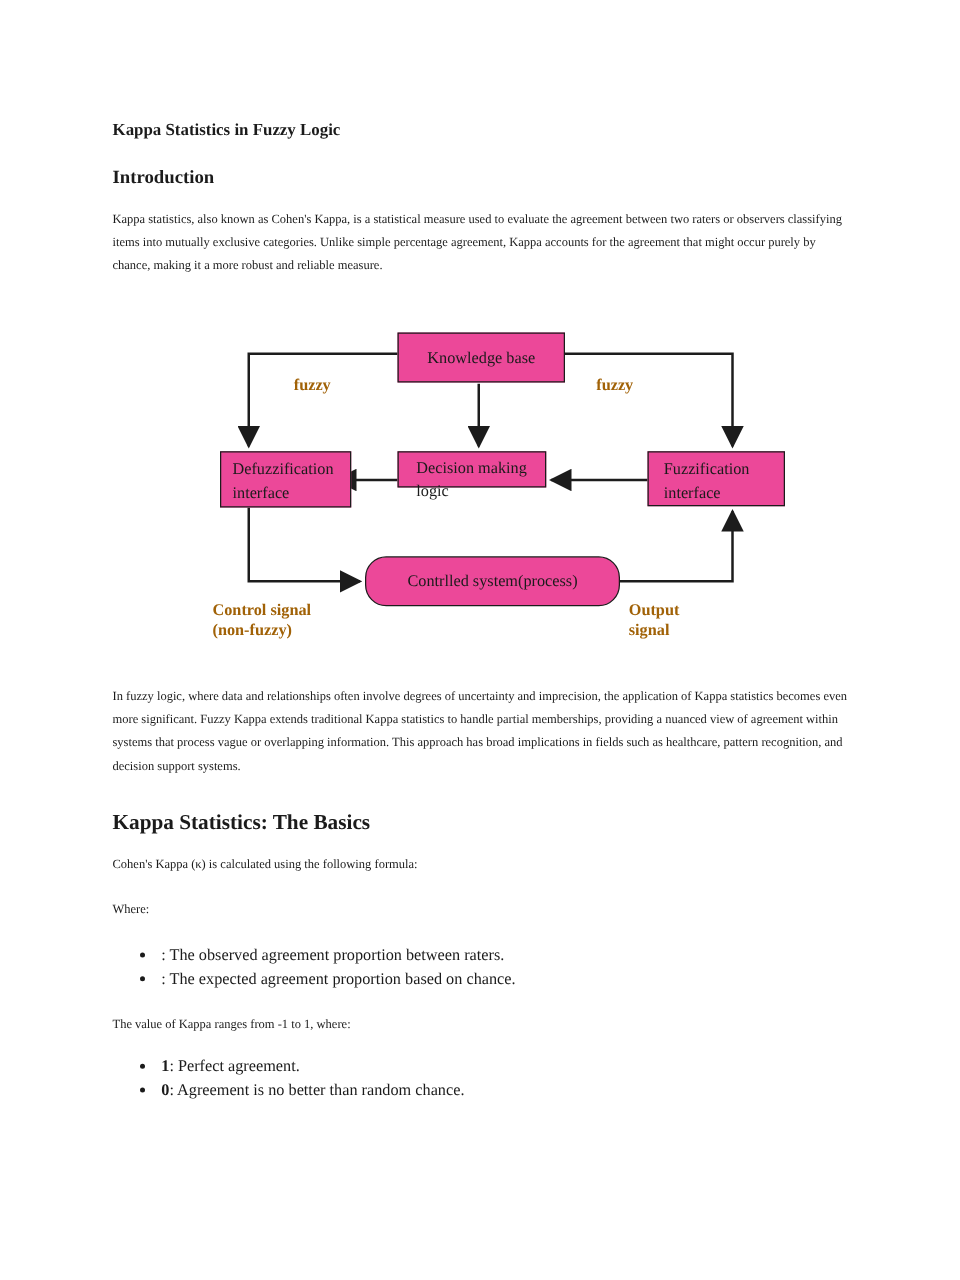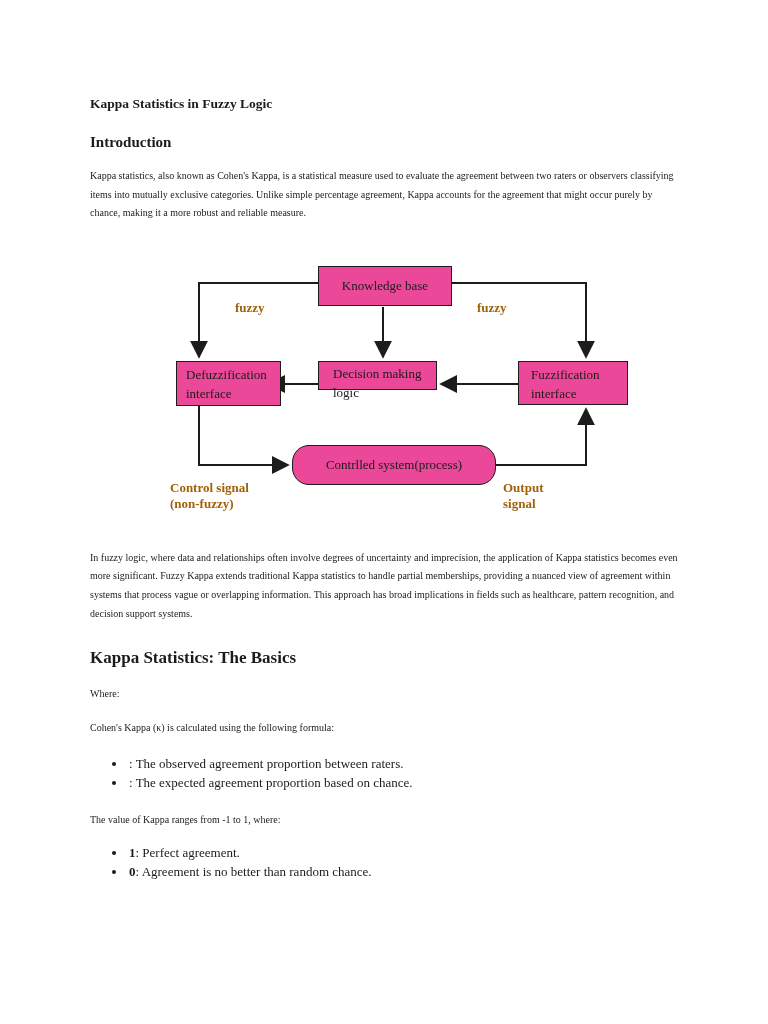--- a/index.html
+++ b/index.html
@@ -158,23 +158,23 @@
       <div>Output</div>
       <div>signal</div>
     </div>
 
   </div>
 
   <p class="body-text p-after">In fuzzy logic, where data and relationships often involve degrees of uncertainty and imprecision, the application of Kappa statistics becomes even more significant. Fuzzy Kappa extends traditional Kappa statistics to handle partial memberships, providing a nuanced view of agreement within systems that process vague or overlapping information. This approach has broad implications in fields such as healthcare, pattern recognition, and decision support systems.</p>
 
   <h2 class="section-heading">Kappa Statistics: The Basics</h2>
 
+  <p class="body-text p-formula">Cohen's Kappa (κ) is calculated using the following formula:</p>
+
   <p class="body-text p-where">Where:</p>
-
-  <p class="body-text p-formula">Cohen's Kappa (κ) is calculated using the following formula:</p>
 
   <ul class="doc-list">
     <li>
       <span>: The observed agreement proportion between raters.</span>
     </li>
     <li>
       <span>: The expected agreement proportion based on chance.</span>
     </li>
   </ul>
 

